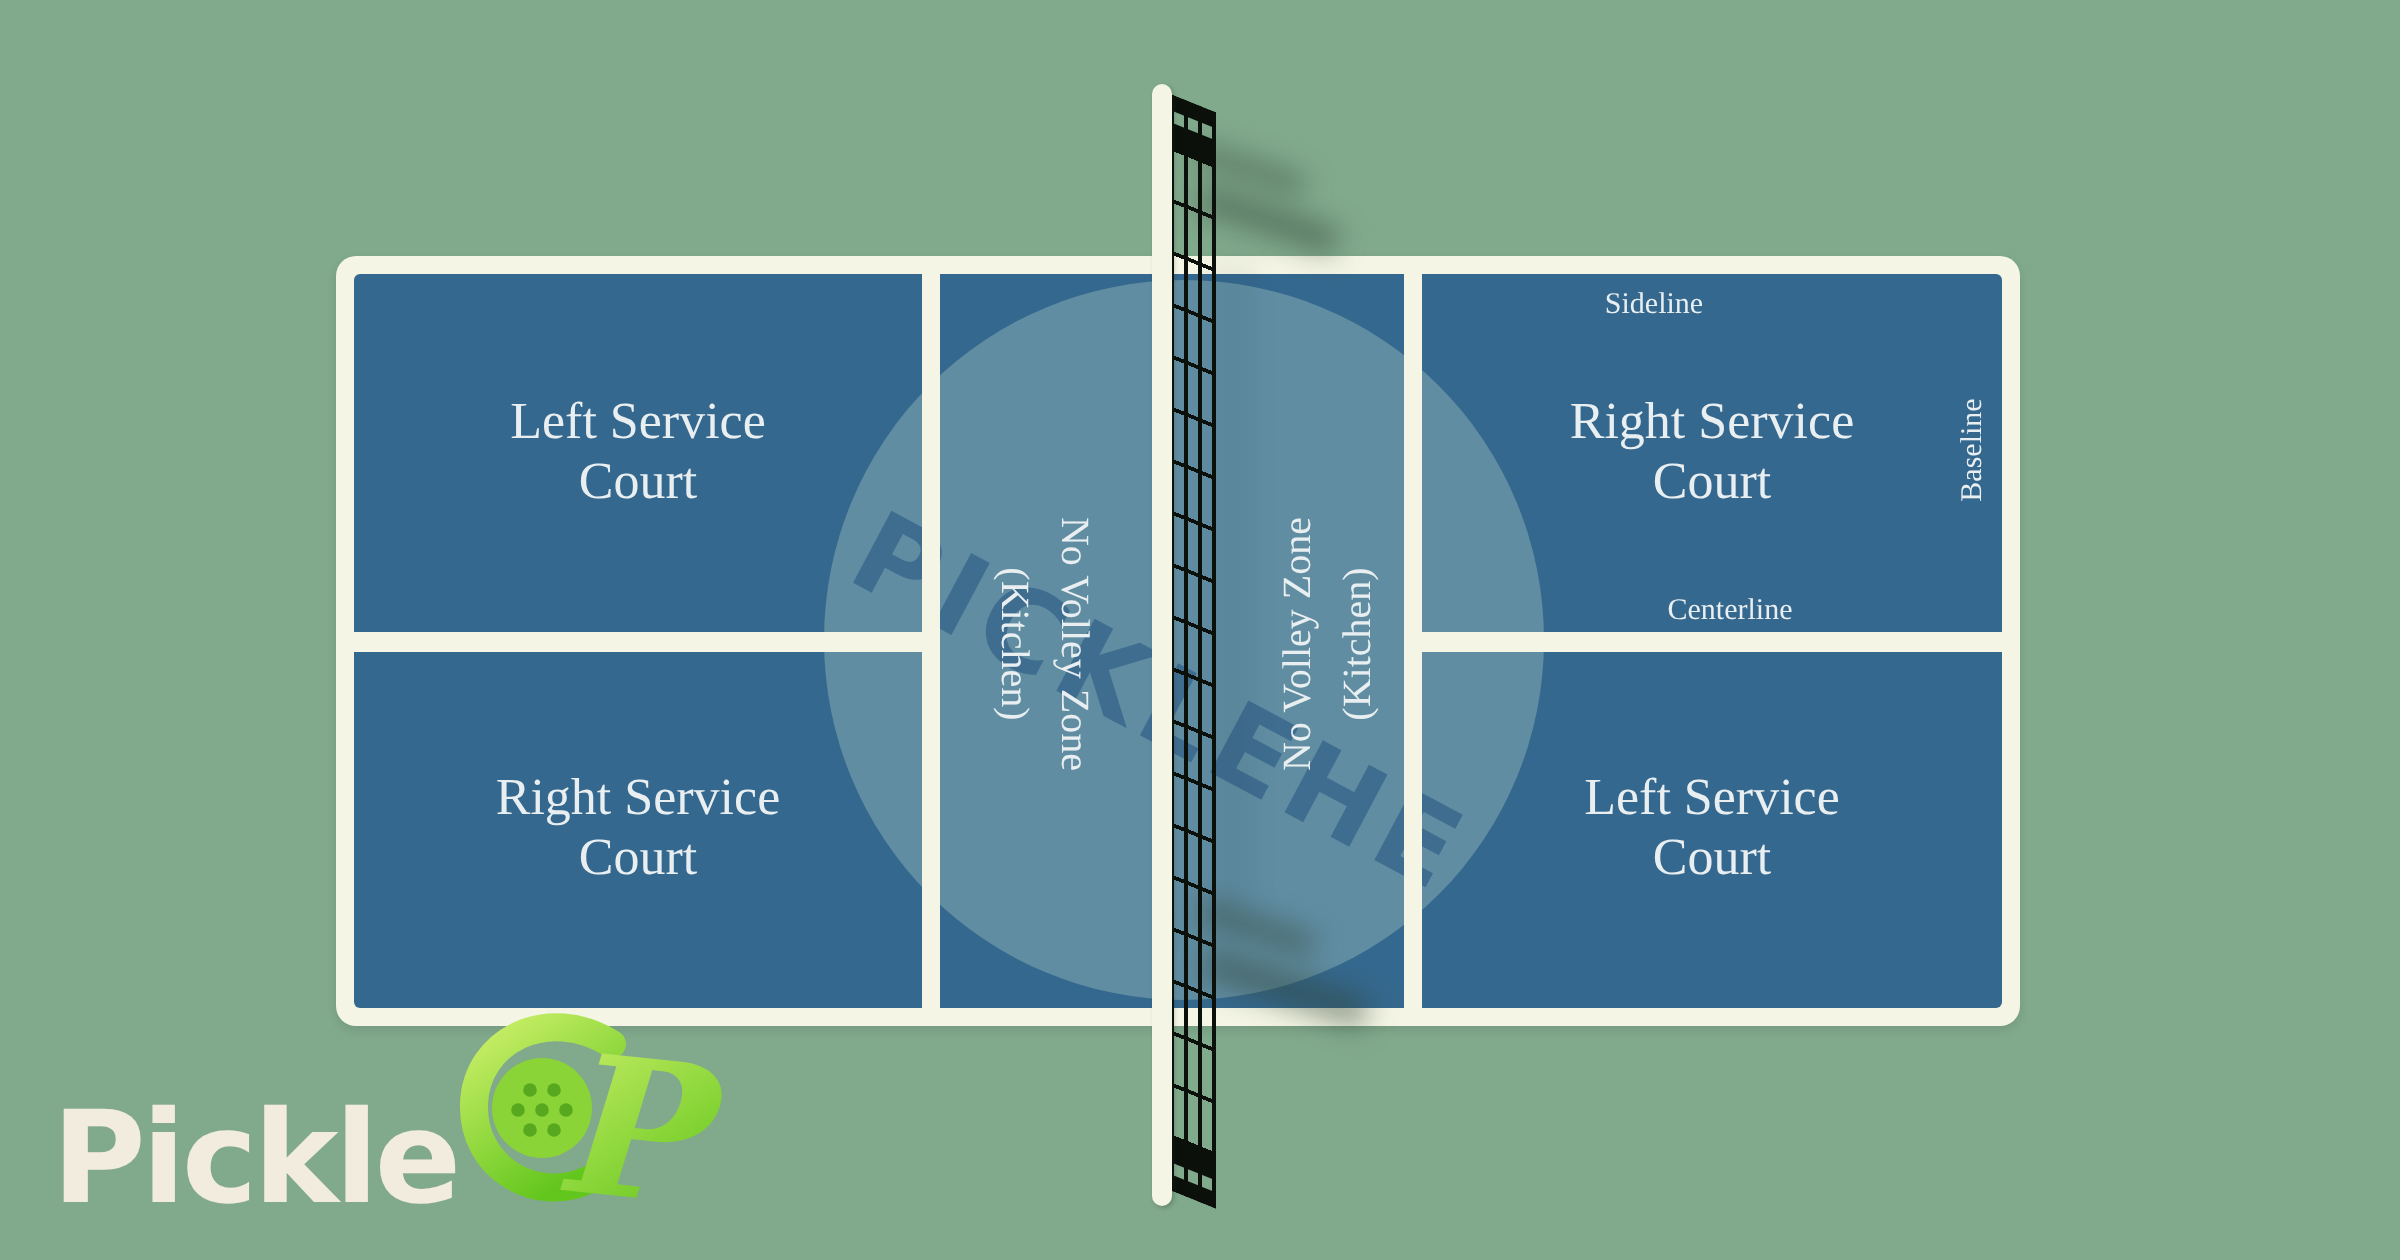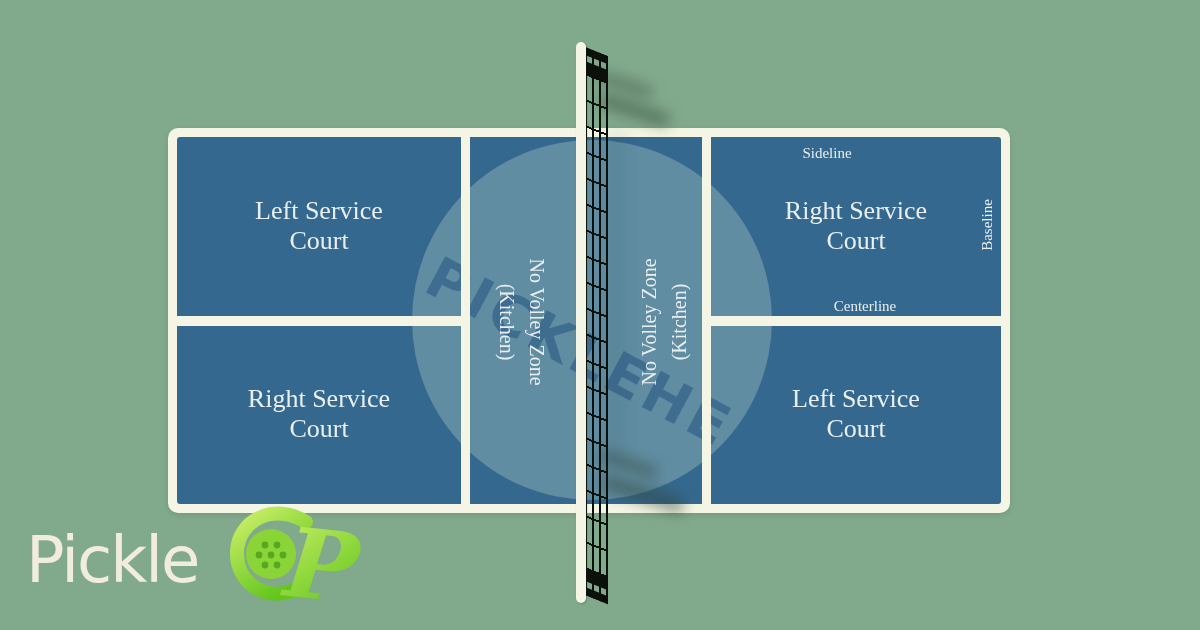--- a/index.html
+++ b/index.html
@@ -60,22 +60,22 @@
               repeating-linear-gradient(to right,  var(--net) 0 2px, transparent 2px 7px),
               repeating-linear-gradient(to bottom, var(--net) 0 2px, transparent 2px 26px);}
   .tape{position:absolute;left:0;right:0;background:var(--net);}
   .tape-t1{top:0;height:8px;} .tape-t2{top:14px;height:13px;}
   .tape-b1{bottom:14px;height:13px;} .tape-b2{bottom:0;height:8px;}
   .net-post{position:absolute;left:576px;top:42px;width:10px;height:561px;
             background:var(--line);border-radius:5px;box-shadow:1px 1px 2px rgba(20,40,30,0.25);}
 
   
   .logo{position:absolute;left:26px;top:520px;display:flex;align-items:flex-start;}
-  .logo-word{font-family:"DejaVu Sans",sans-serif;font-weight:normal;font-size:64px;
-             line-height:80px;color:var(--cream);letter-spacing:-2px;}
+  .logo-word{font-family:"DejaVu Sans",sans-serif;font-weight:bold;font-size:64px;
+             line-height:80px;color:var(--cream);letter-spacing:-2px;margin-top:20px;}
   .logo-icon{position:absolute;left:200px;top:-18px;width:138px;height:112px;}
 </style>
 </head>
 <body>
 
 <div class="court">
   <div class="court-inner">
 
     <div class="wm-circle">
       <div class="wm-text">PICKLEHEADS</div>

